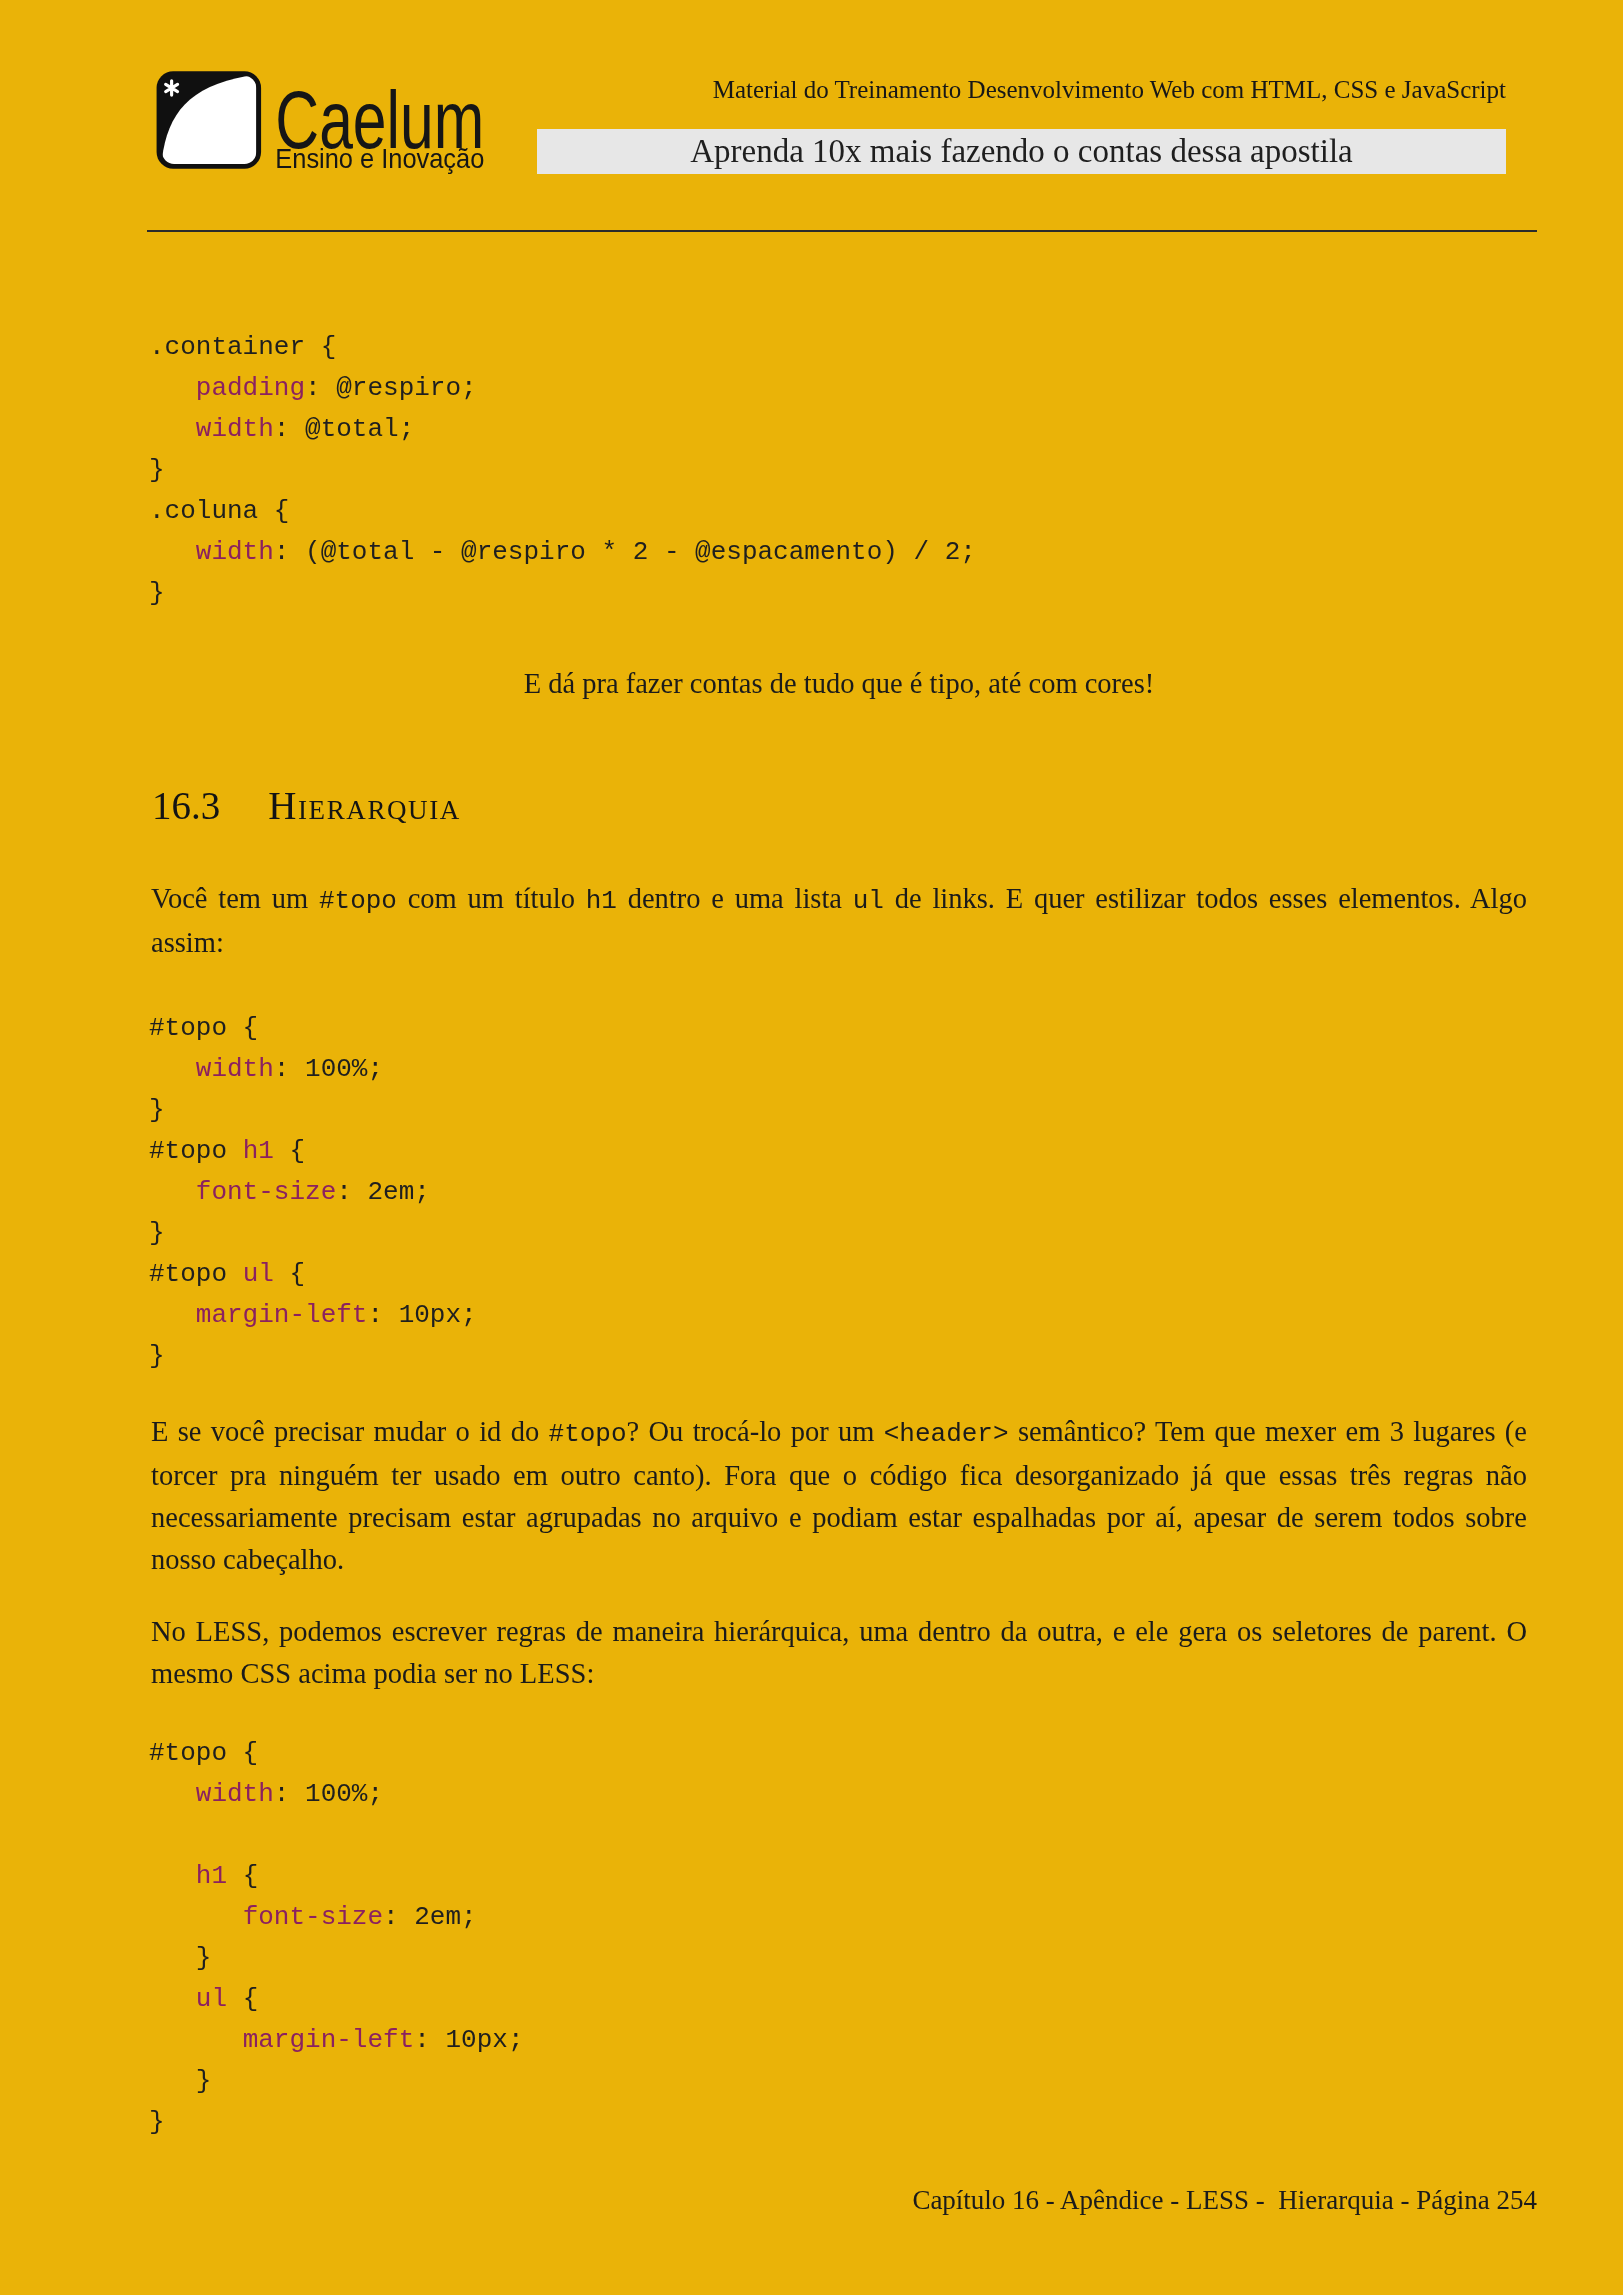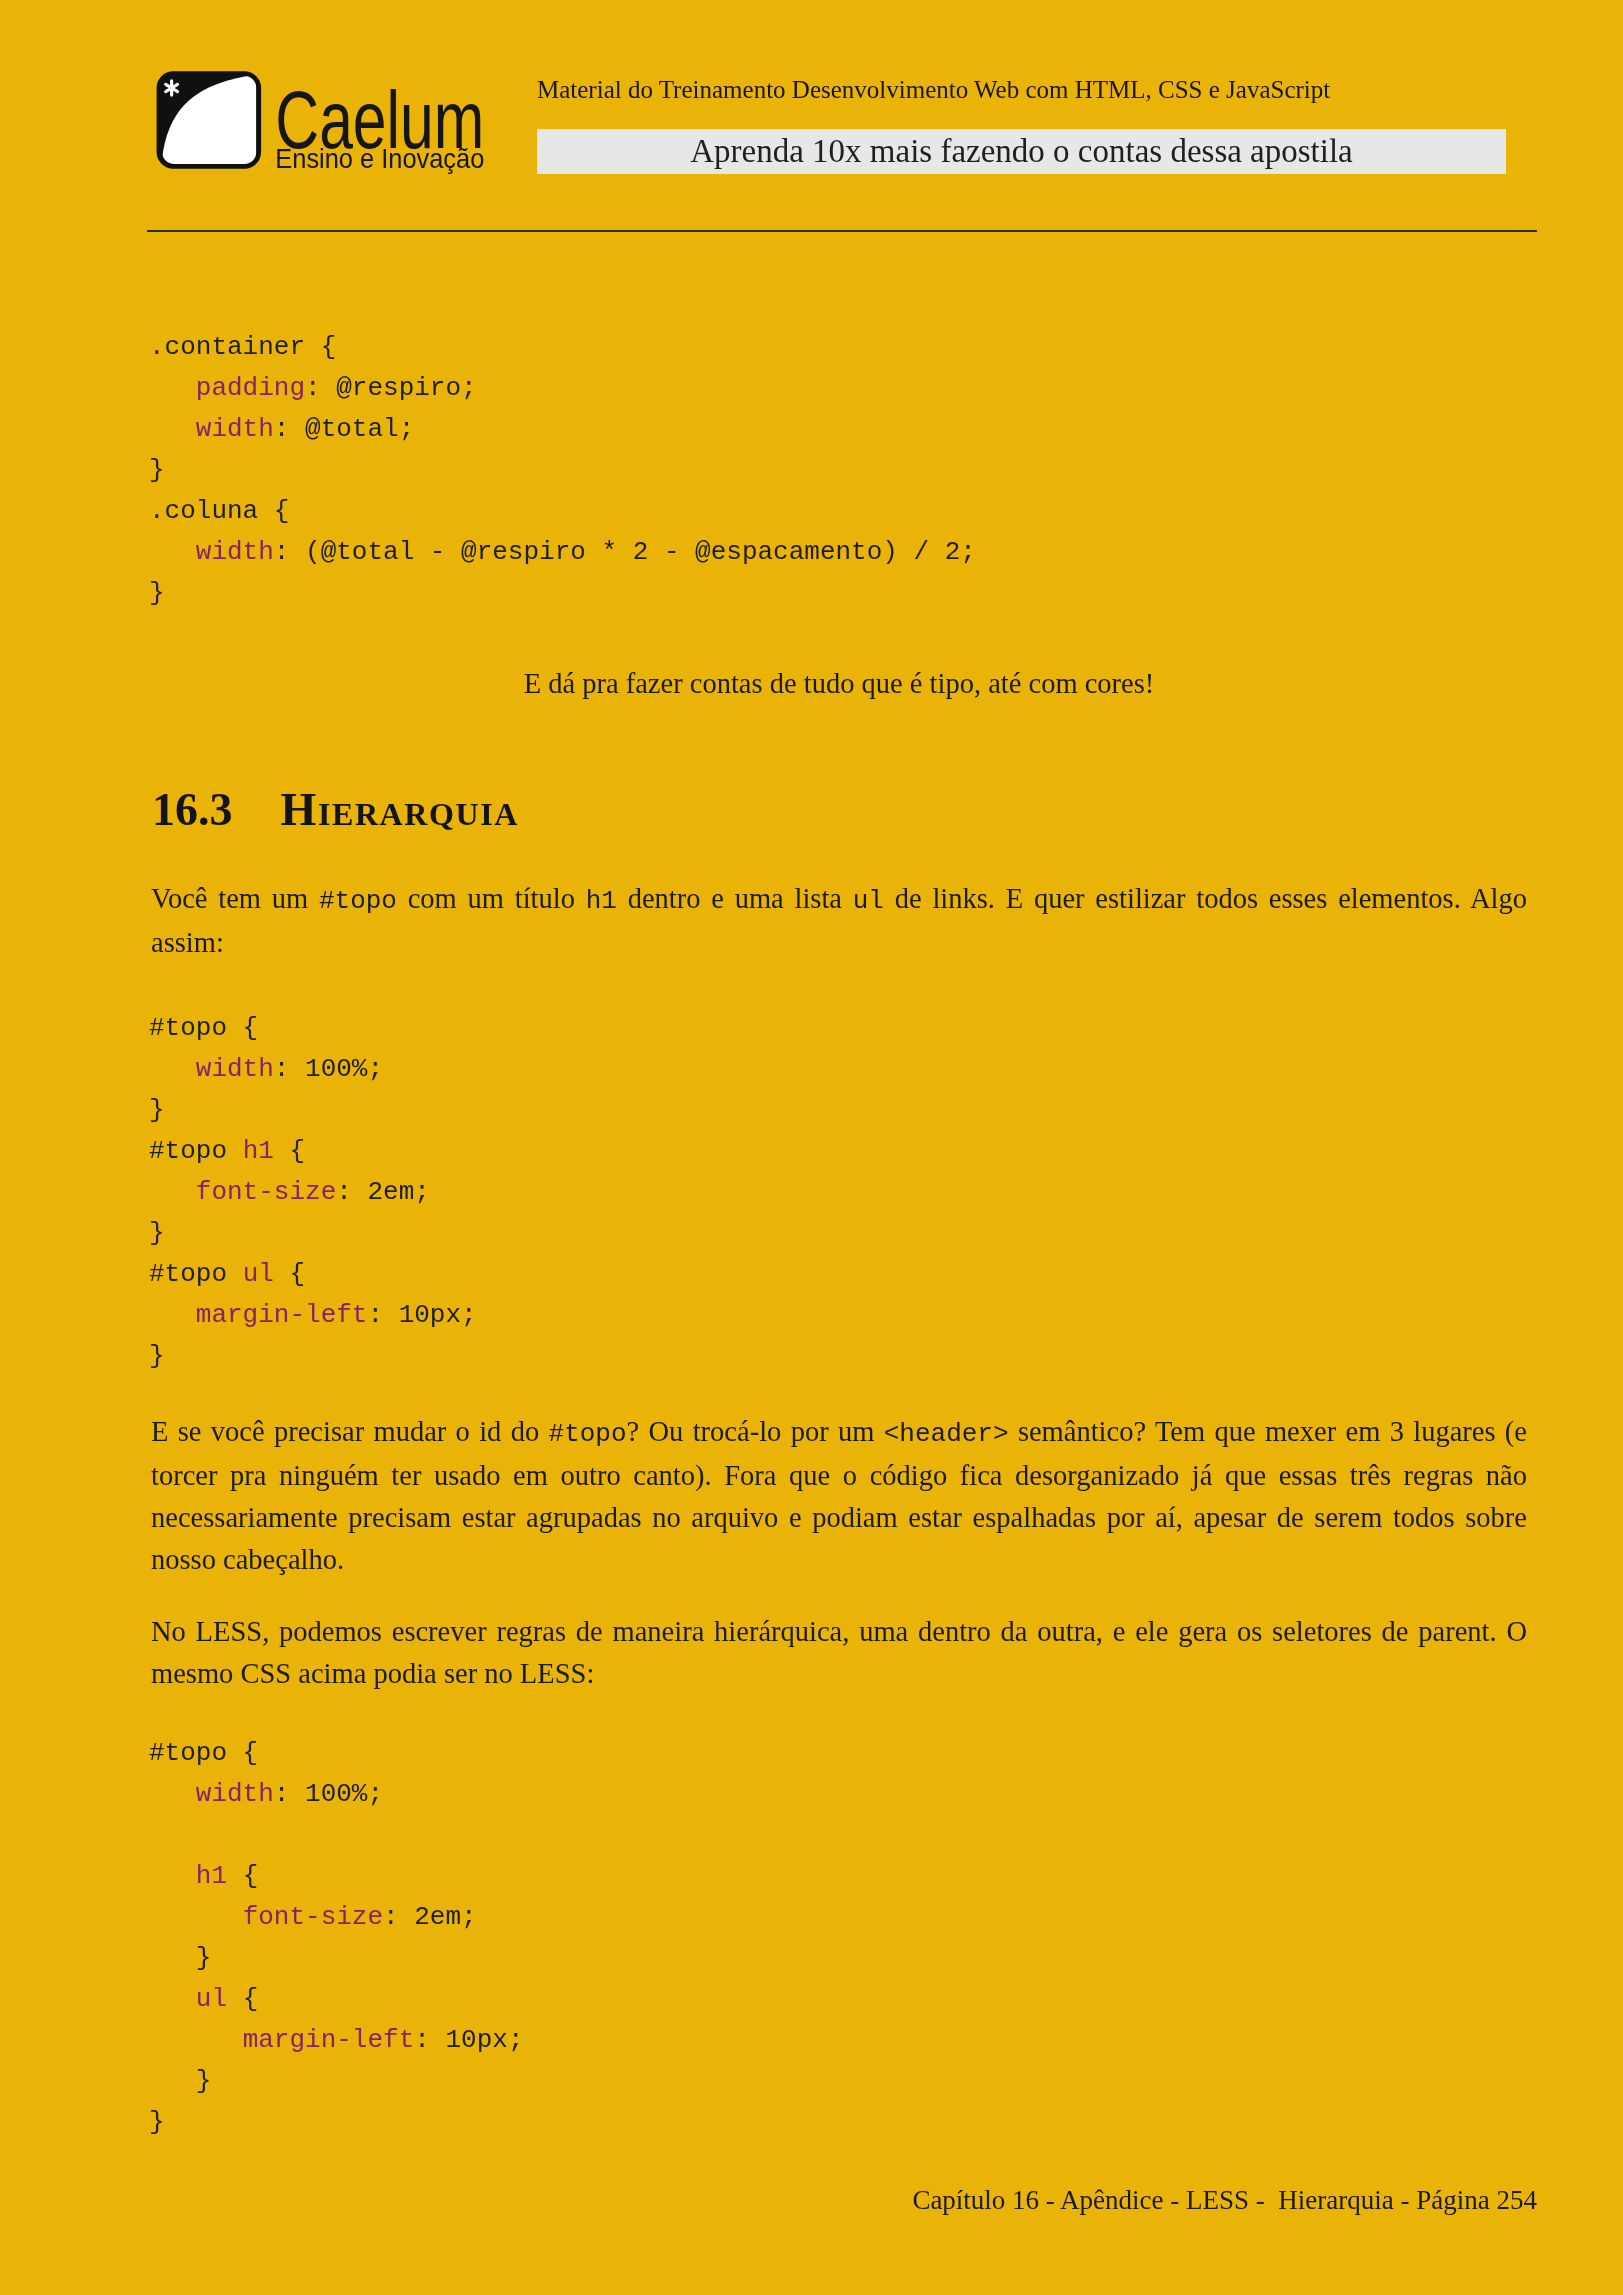--- a/index.html
+++ b/index.html
@@ -9,21 +9,21 @@
     height:2295px;
     background:#eab308;
     color:#1b1b1b;
     font-family:"Liberation Serif", serif;
     overflow:hidden;
   }
   
   .logo-svg{position:absolute;left:155px;top:68px;}
   .course-line{
     position:absolute;left:537px;top:76px;width:969px;
-    text-align:left;font-size:25px;line-height:28.5px;color:#171717;
+    text-align:right;font-size:25px;line-height:28.5px;color:#171717;
   }
   .banner{
     position:absolute;left:537px;top:129px;width:969px;height:45px;
     background:#e7e7e7;text-align:center;font-size:33px;line-height:45px;color:#1f1f1f;
   }
   .rule{
     position:absolute;left:147px;top:230px;width:1390px;height:2.4px;
     background:#2b2b2b;
   }
   
@@ -41,21 +41,21 @@
     position:absolute;left:151px;width:1376px;
     font-size:28.5px;line-height:42px;text-align:justify;color:#1b1b1b;
   }
   #paraA{top:663px;text-align:center;}
   #paraB{top:878px;}
   #paraC{top:1411px;}
   #paraD{top:1611px;}
   .mono{font-family:"Liberation Mono", monospace;font-size:26px;}
   .heading{
     position:absolute;left:152px;top:783px;
-    font-size:46px;font-weight:bold;color:#141414;
+    font-size:39px;font-weight:normal;color:#141414;
   }
   .heading .sec-title{
     font-variant:small-caps;margin-left:48px;letter-spacing:1.6px;
   }
   .footer{
     position:absolute;left:151px;top:2185px;width:1386px;
     text-align:right;font-size:27px;color:#1b1b1b;white-space:pre-wrap;
   }
 </style>
 </head>

